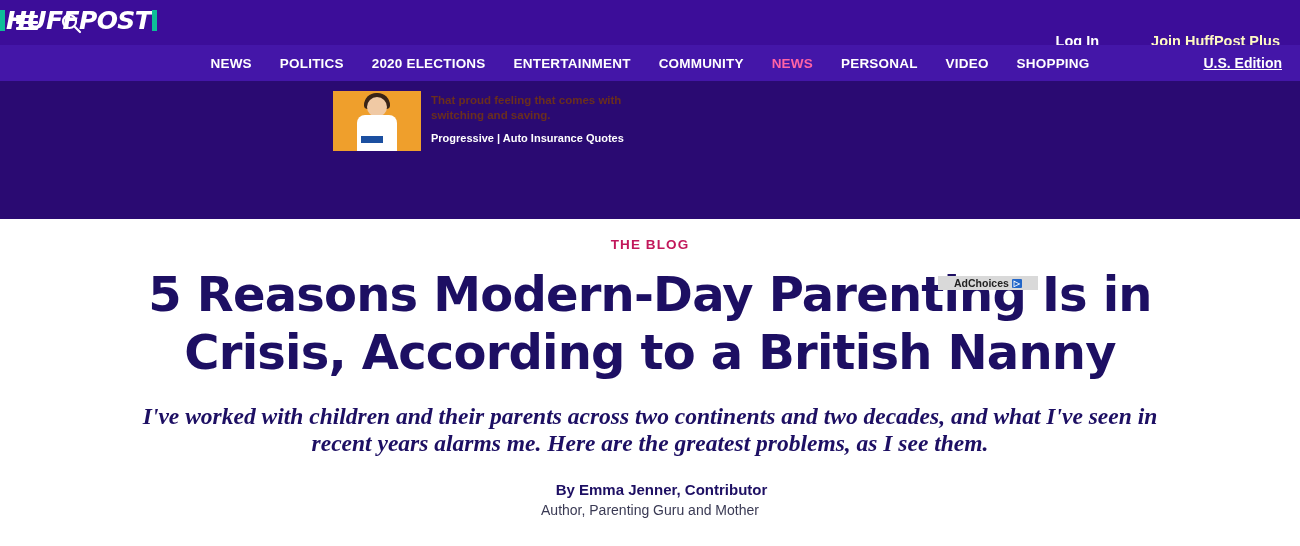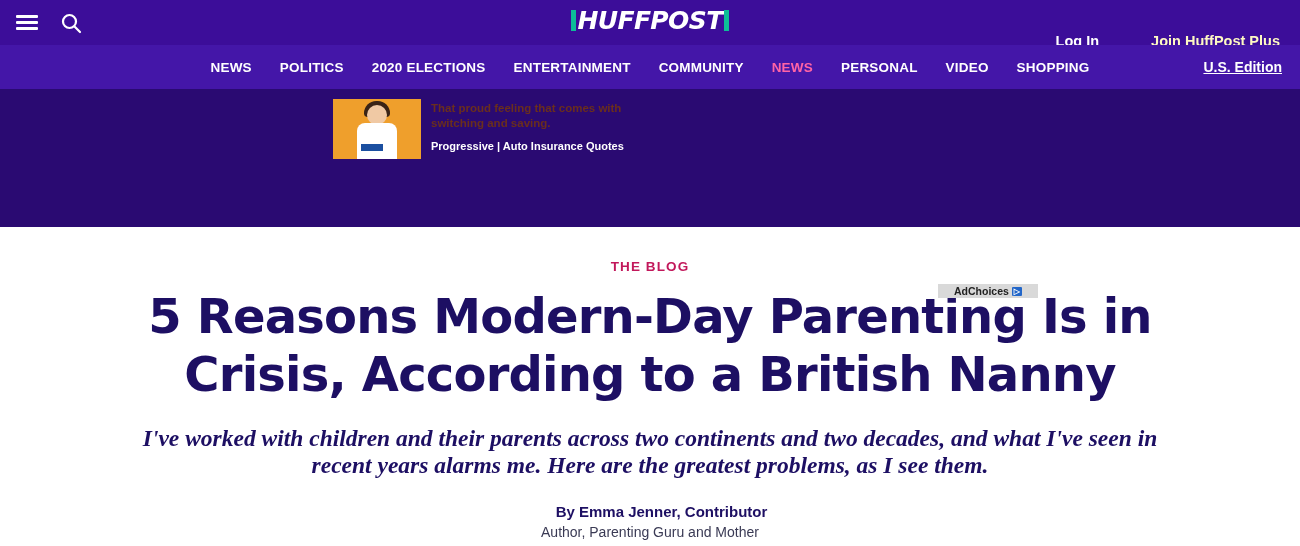--- a/index.html
+++ b/index.html
@@ -39,21 +39,20 @@
     display: block;
     width: 22px;
     height: 2.6px;
     background: #ffffff;
     margin: 3.2px 0;
     border-radius: 1px;
   }
   .brand {
     position: absolute;
     left: 0; right: 0;
-    text-align: center;
     pointer-events: none;
   }
   .brand-inner {
     display: inline-flex;
     align-items: center;
     pointer-events: auto;
     cursor: pointer;
   }
   .brand-bar {
     width: 5px;
@@ -84,21 +83,21 @@
     font-size: 14.5px;
     font-weight: 700;
     text-decoration: none;
     cursor: pointer;
   }
   .topbar-right a.plus { color: #fef9c3; }
 
   
   .navbar {
     position: relative;
-    height: 44px;
+    height: 36px;
     background: #4416a8;
     display: flex;
     align-items: center;
     justify-content: center;
   }
   .navlist {
     display: flex;
     align-items: center;
     gap: 28px;
   }
@@ -204,21 +203,21 @@
     background: #2266c9;
     color: #fff;
     font-size: 8px;
     padding: 0 2px;
     border-radius: 1px;
   }
 
   
   .article {
     background: #ffffff;
-    padding-top: 32px;
+    padding-top: 18px;
     text-align: center;
   }
   .kicker {
     color: #c2185b;
     font-size: 13.5px;
     font-weight: 700;
     letter-spacing: 1.1px;
     text-transform: uppercase;
   }
   .headline {

